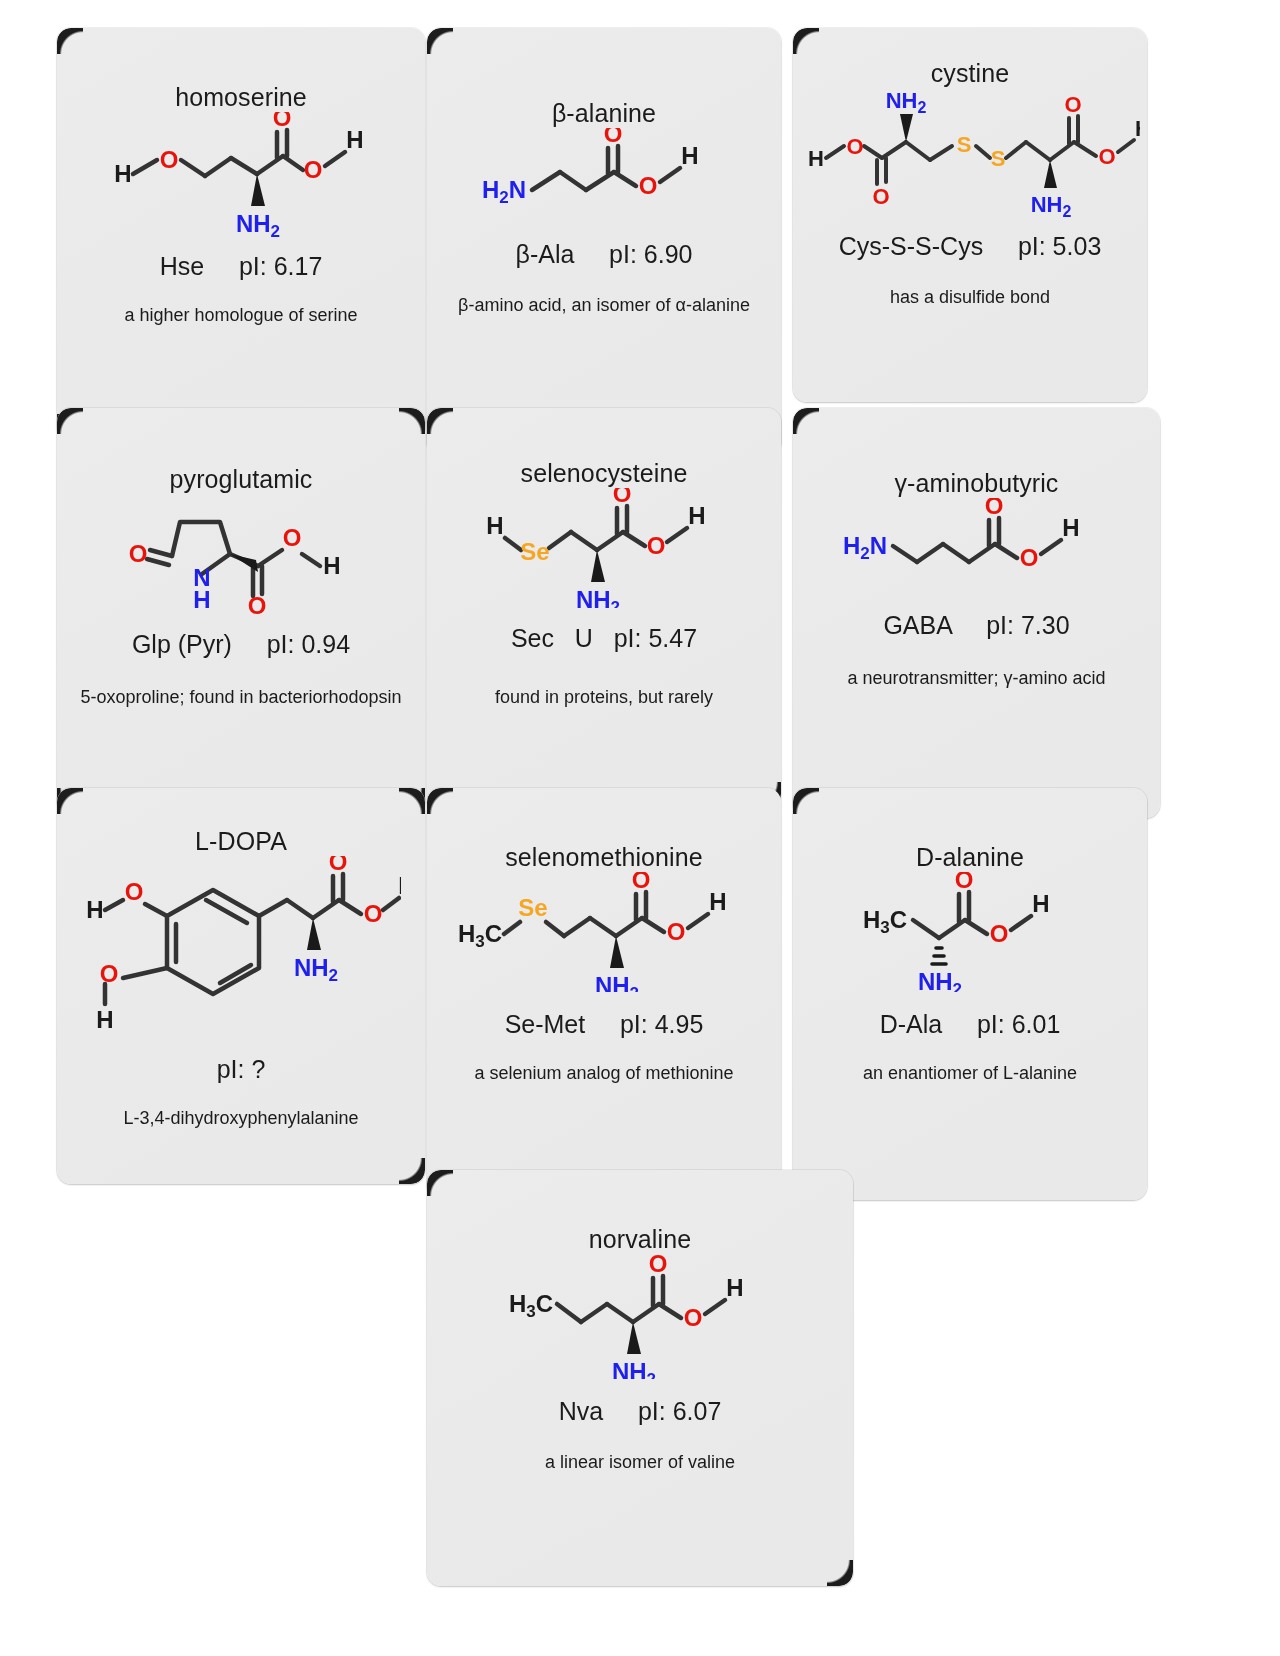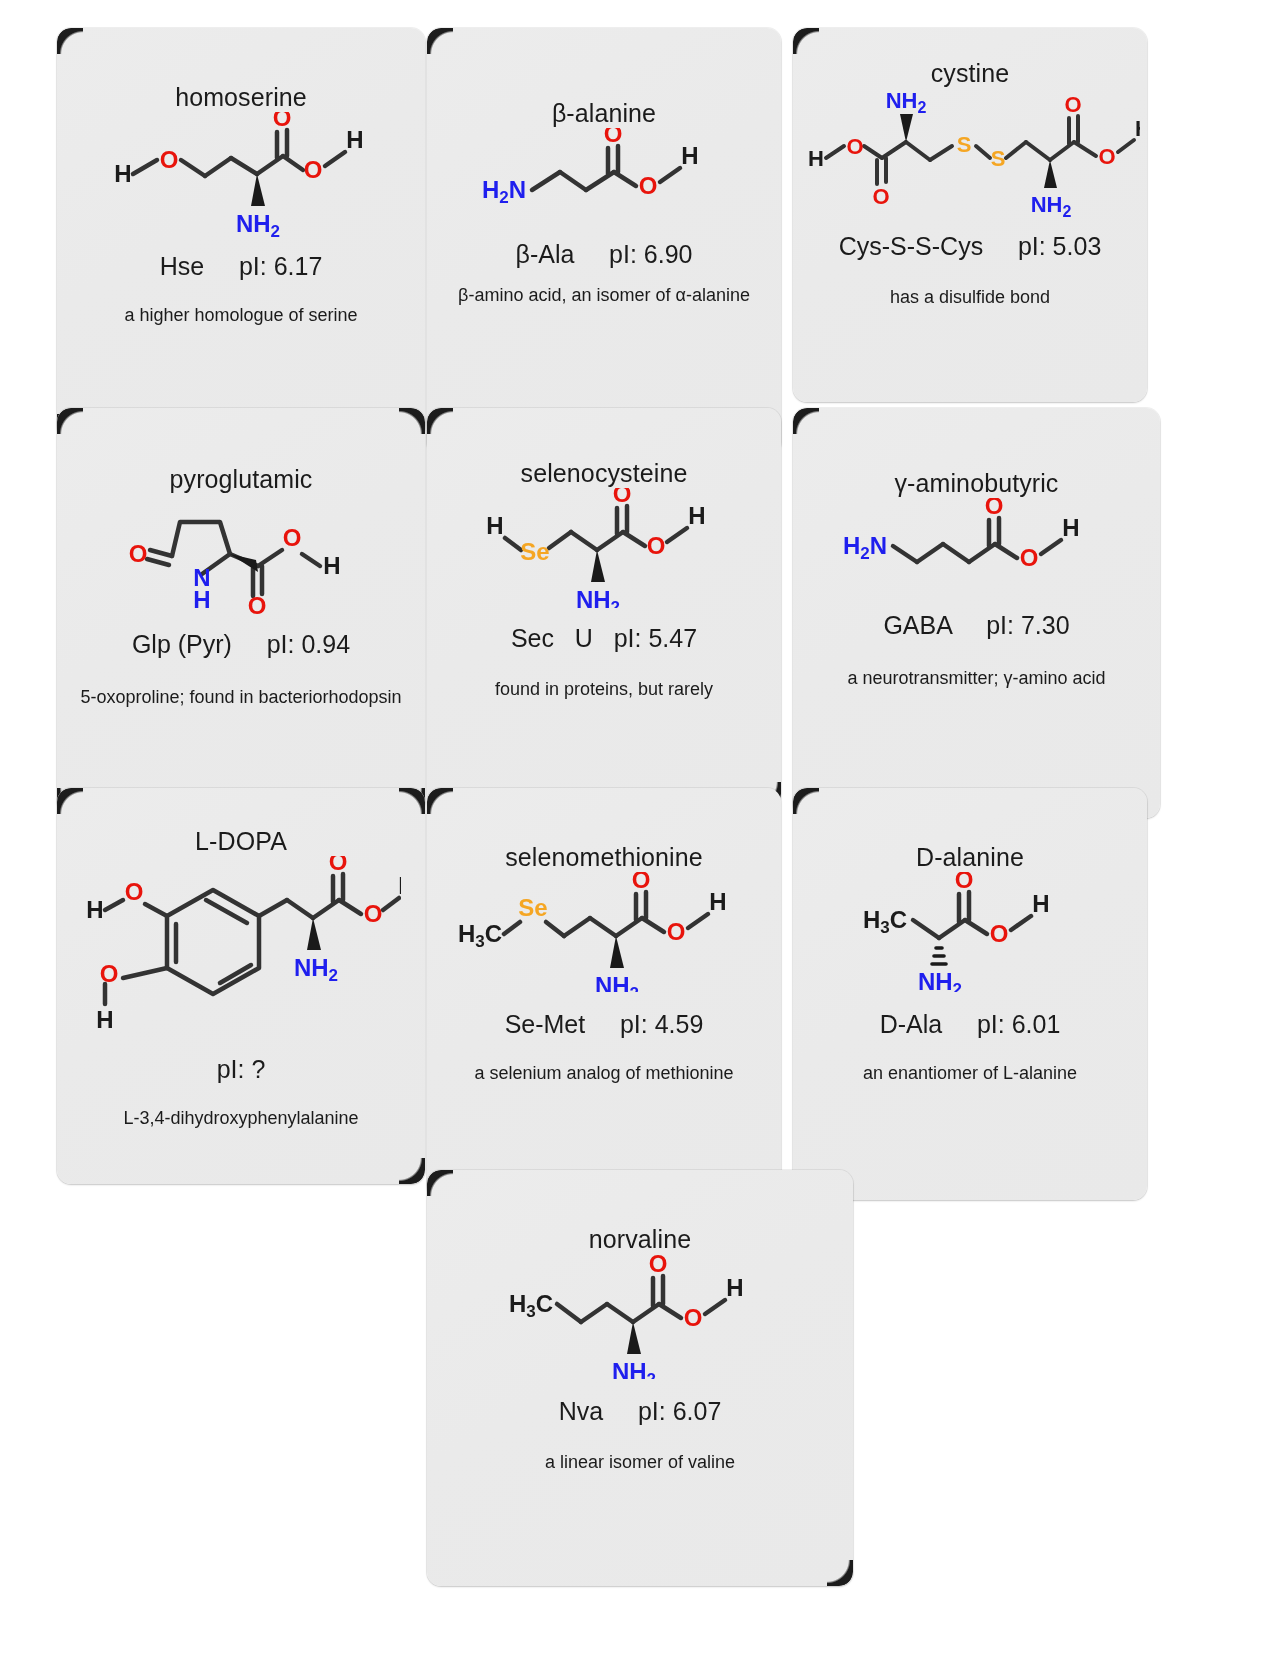--- a/index.html
+++ b/index.html
@@ -119,21 +119,21 @@
         <line x1="134" y1="46" x2="134" y2="20"></line>
         <line x1="140" y1="44" x2="162" y2="58"></line>
         <line x1="186" y1="54" x2="206" y2="40"></line>
       </g>
       <text class="at" x="30" y="70" font-size="24" fill="#1f1fee" text-anchor="middle">H<tspan font-size="17" dy="5">2</tspan><tspan font-size="24" dy="-5">N</tspan></text>
       <text class="at" x="139" y="14" font-size="24" fill="#e8140c" text-anchor="middle">O</text>
       <text class="at" x="174" y="66" font-size="24" fill="#e8140c" text-anchor="middle">O</text>
       <text class="at" x="216" y="36" font-size="24" fill="#1b1b1b" text-anchor="middle">H</text>
     </svg>
     <div class="card-meta" style="margin-top:12px;">β-Ala     pI: 6.90</div>
-    <div class="card-note" style="margin-top:16px;">β-amino acid, an isomer of α-alanine</div>
+    <div class="card-note" style="margin-top:26px;">β-amino acid, an isomer of α-alanine</div>
   </div>
 
   <div class="card" style="left:793px; top:28px; width:354px; height:342px; padding-top:32px;">
     <span class="corner tl"></span>
     <div class="card-name">cystine</div>
     <svg class="structure" width="340" height="130" viewBox="0 0 340 130">
       <g stroke="#333" stroke-width="4" fill="none" stroke-linecap="round">
         <line x1="26" y1="70" x2="44" y2="58"></line>
         <line x1="64" y1="58" x2="82" y2="70"></line>
         <line x1="86" y1="70" x2="86" y2="94"></line>
@@ -213,21 +213,21 @@
       </g>
       <polygon points="128,62 122,94 136,94" fill="#1a1a1a"></polygon>
       <text class="at" x="26" y="46" font-size="24" fill="#1b1b1b" text-anchor="middle">H</text>
       <text class="at" x="66" y="72" font-size="24" fill="#f5a623" text-anchor="middle">Se</text>
       <text class="at" x="153" y="14" font-size="24" fill="#e8140c" text-anchor="middle">O</text>
       <text class="at" x="187" y="66" font-size="24" fill="#e8140c" text-anchor="middle">O</text>
       <text class="at" x="228" y="36" font-size="24" fill="#1b1b1b" text-anchor="middle">H</text>
       <text class="at" x="129" y="120" font-size="24" fill="#1f1fee" text-anchor="middle">NH<tspan font-size="17" dy="5">2</tspan></text>
     </svg>
     <div class="card-meta" style="margin-top:16px;">Sec   U   pI: 5.47</div>
-    <div class="card-note" style="margin-top:26px;">found in proteins, but rarely</div>
+    <div class="card-note" style="margin-top:34px;">found in proteins, but rarely</div>
   </div>
 
   <div class="card" style="left:793px; top:408px; width:367px; height:348px; padding-top:62px;">
     <span class="corner tl"></span>
     <div class="card-name">γ-aminobutyric</div>
     <svg class="structure" width="280" height="95" viewBox="0 0 280 95">
       <g stroke="#333" stroke-width="4.5" fill="none" stroke-linecap="round">
         <line x1="56" y1="48" x2="80" y2="64"></line>
         <line x1="80" y1="64" x2="106" y2="46"></line>
         <line x1="106" y1="46" x2="132" y2="64"></line>
@@ -299,21 +299,21 @@
         <line x1="234" y1="56" x2="254" y2="42"></line>
       </g>
       <polygon points="162,64 156,96 170,96" fill="#1a1a1a"></polygon>
       <text class="at" x="26" y="70" font-size="24" fill="#1b1b1b" text-anchor="middle">H<tspan font-size="17" dy="5">3</tspan><tspan font-size="24" dy="-5">C</tspan></text>
       <text class="at" x="79" y="44" font-size="24" fill="#f5a623" text-anchor="middle">Se</text>
       <text class="at" x="187" y="16" font-size="24" fill="#e8140c" text-anchor="middle">O</text>
       <text class="at" x="222" y="68" font-size="24" fill="#e8140c" text-anchor="middle">O</text>
       <text class="at" x="264" y="38" font-size="24" fill="#1b1b1b" text-anchor="middle">H</text>
       <text class="at" x="163" y="122" font-size="24" fill="#1f1fee" text-anchor="middle">NH<tspan font-size="17" dy="5">2</tspan></text>
     </svg>
-    <div class="card-meta" style="margin-top:18px;">Se-Met     pI: 4.59</div>
+    <div class="card-meta" style="margin-top:18px;">Se-Met     pI: 4.95</div>
     <div class="card-note" style="margin-top:24px;">a selenium analog of methionine</div>
   </div>
 
   <div class="card" style="left:793px; top:788px; width:354px; height:356px; padding-top:56px;">
     <span class="corner tl"></span>
     <div class="card-name">D-alanine</div>
     <svg class="structure" width="230" height="120" viewBox="0 0 230 120">
       <g stroke="#333" stroke-width="4.5" fill="none" stroke-linecap="round">
         <line x1="58" y1="48" x2="84" y2="66"></line>
         <line x1="84" y1="66" x2="110" y2="48"></line>

